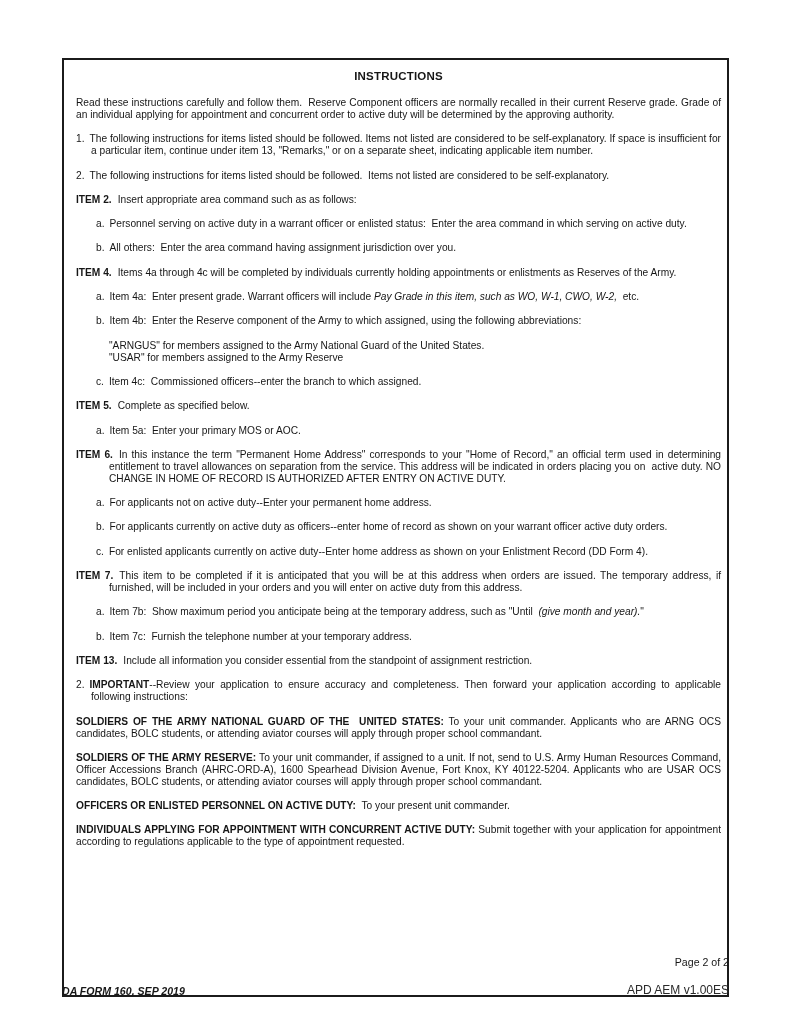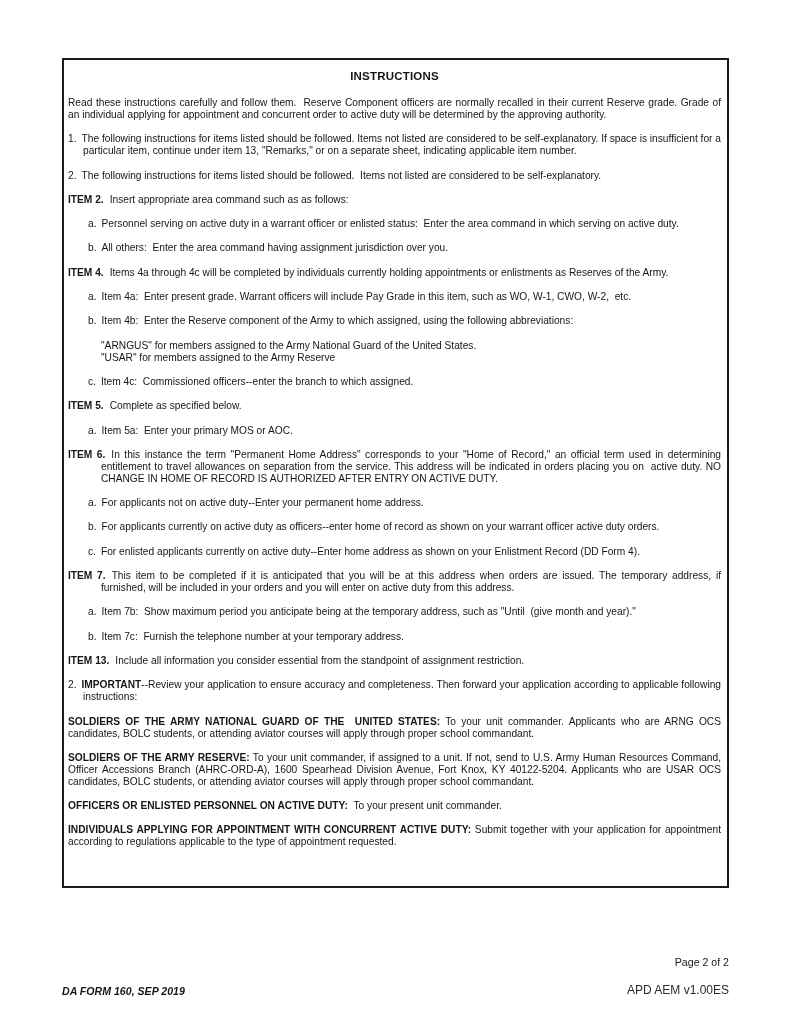--- a/index.html
+++ b/index.html
@@ -7,23 +7,23 @@
   body {
     width:791px; height:1024px;
     font-family:"Liberation Sans","DejaVu Sans",sans-serif;
     color:#161616;
     position:relative;
     overflow:hidden;
   }
   .page { position:absolute; left:0; top:0; width:791px; height:1024px; background:#fff; }
   .box {
     position:absolute; left:62px; top:58px;
-    width:667px; height:830px;
+    width:667px; height:939px;
     border:2px solid #1b1b1b;
-    padding:7px 6px 0 4px;
+    padding:7px 6px 0 12px;
     overflow:hidden;
   }
   .title {
     text-align:center;
     font-weight:bold;
     font-size:11.5px;
     letter-spacing:0.2px;
     margin-top:3px;
     margin-bottom:15px;
   }
@@ -32,21 +32,21 @@
   .blk.tight { margin-bottom:0; }
   .blk.just { text-align:justify; }
   
   .num  { padding-left:15px; text-indent:-15px; }
   .item { padding-left:33px; text-indent:-33px; }
   .sub  { margin-left:20px; padding-left:13px; text-indent:-13px; }
   .deep { margin-left:33px; }
   .lbl  { margin-right:5px; }
   .item > .lbl { font-weight:bold; margin-right:6px; }
   .bold { font-weight:bold; }
-  .italic { }
+  .italic { font-style:italic; }
   .footer {
     position:absolute; left:62px; top:956px; width:667px;
     display:flex; justify-content:space-between; align-items:flex-end;
   }
   .form-id {
     font-weight:bold; font-style:italic;
     font-size:10.6px;
   }
   .footer-right { text-align:right; }
   .page-label { font-size:10.6px; }

